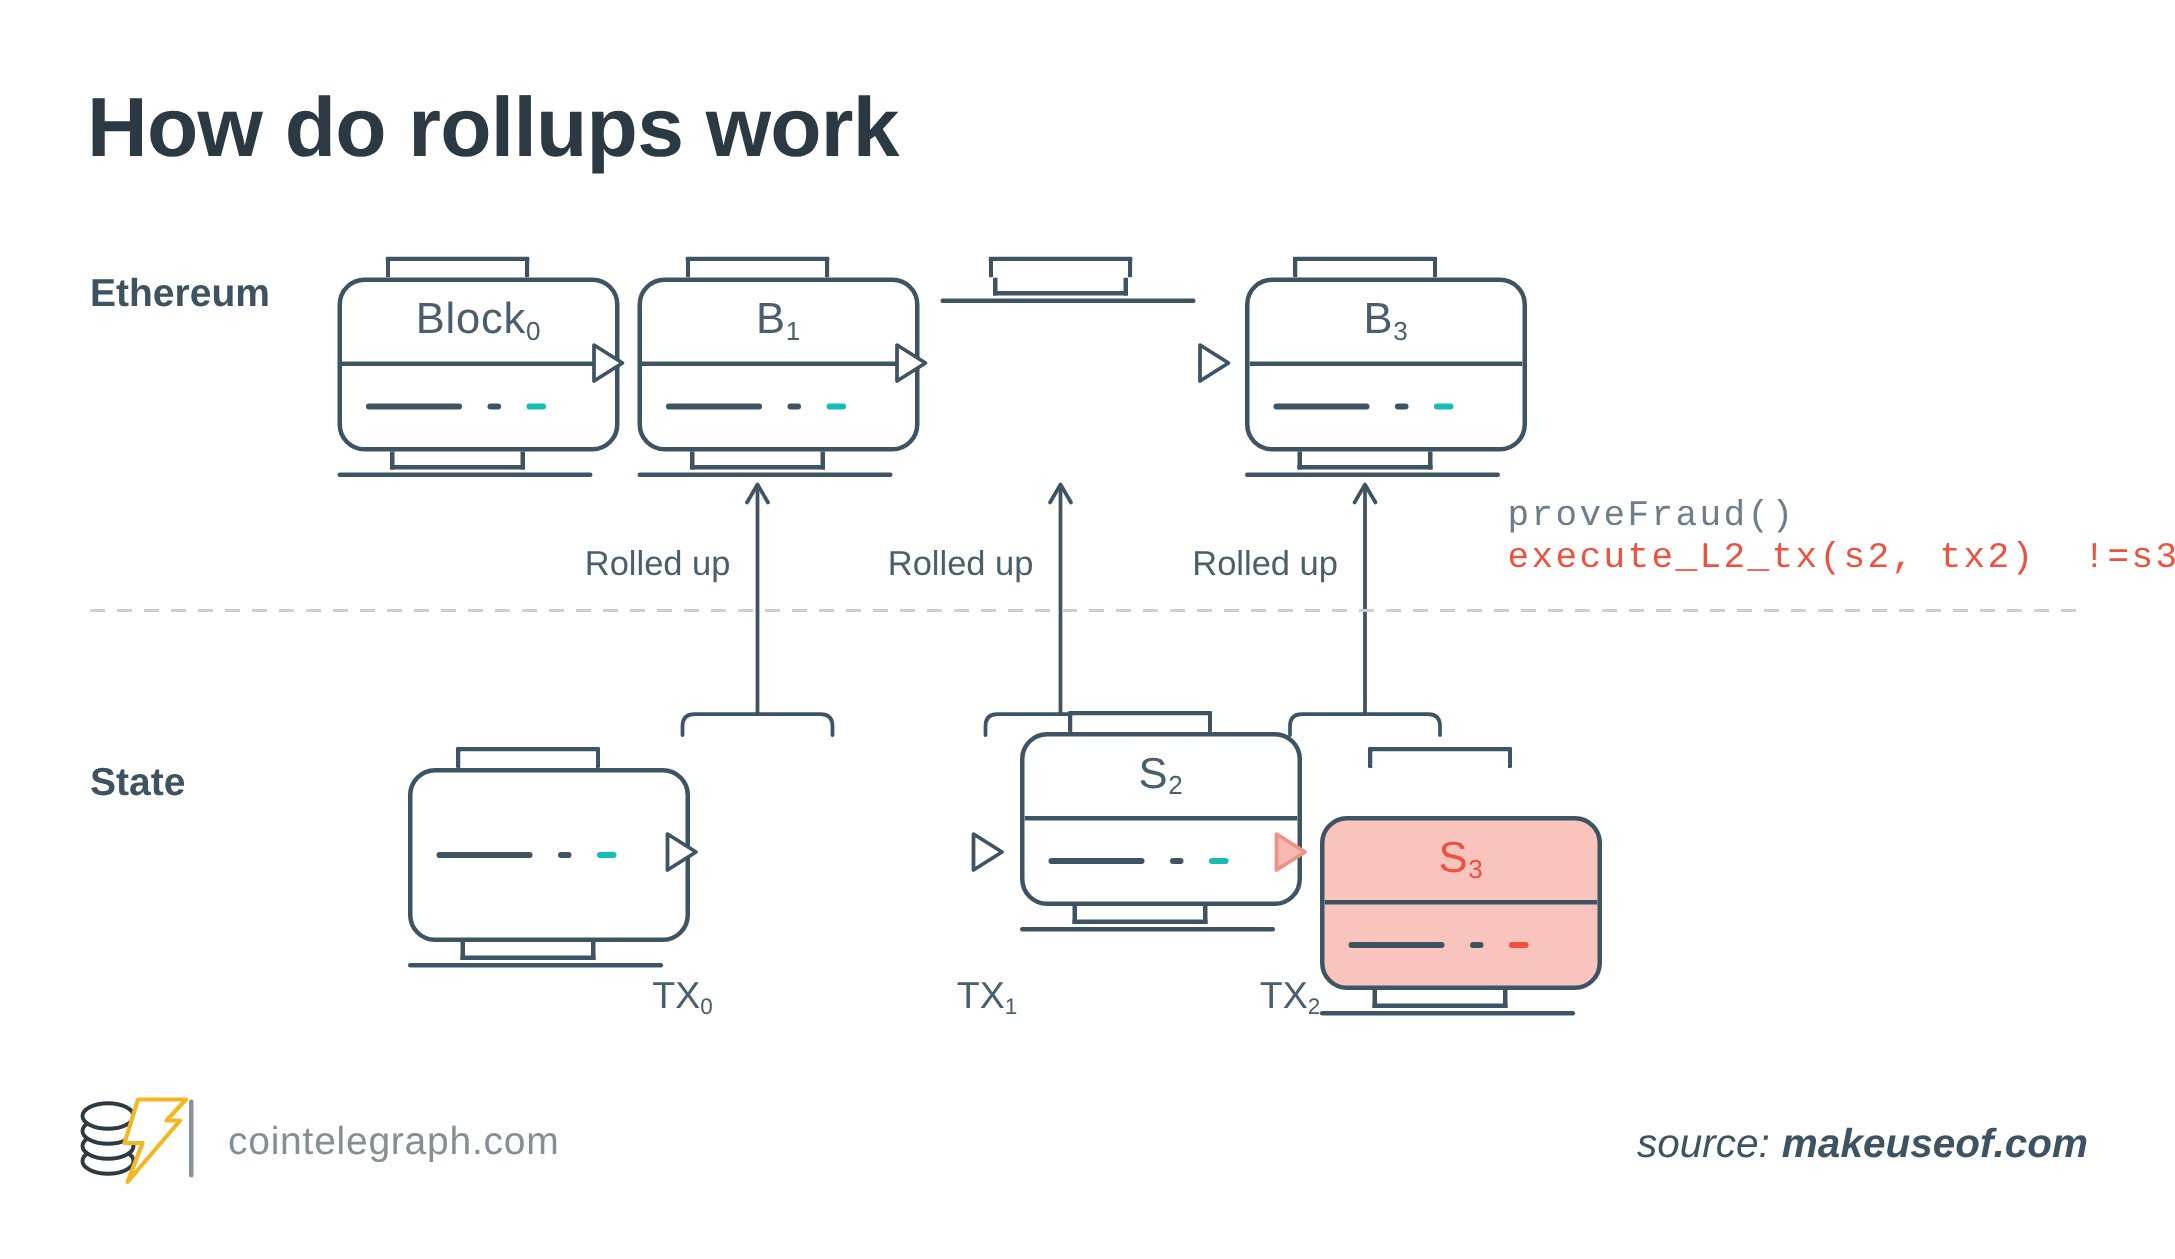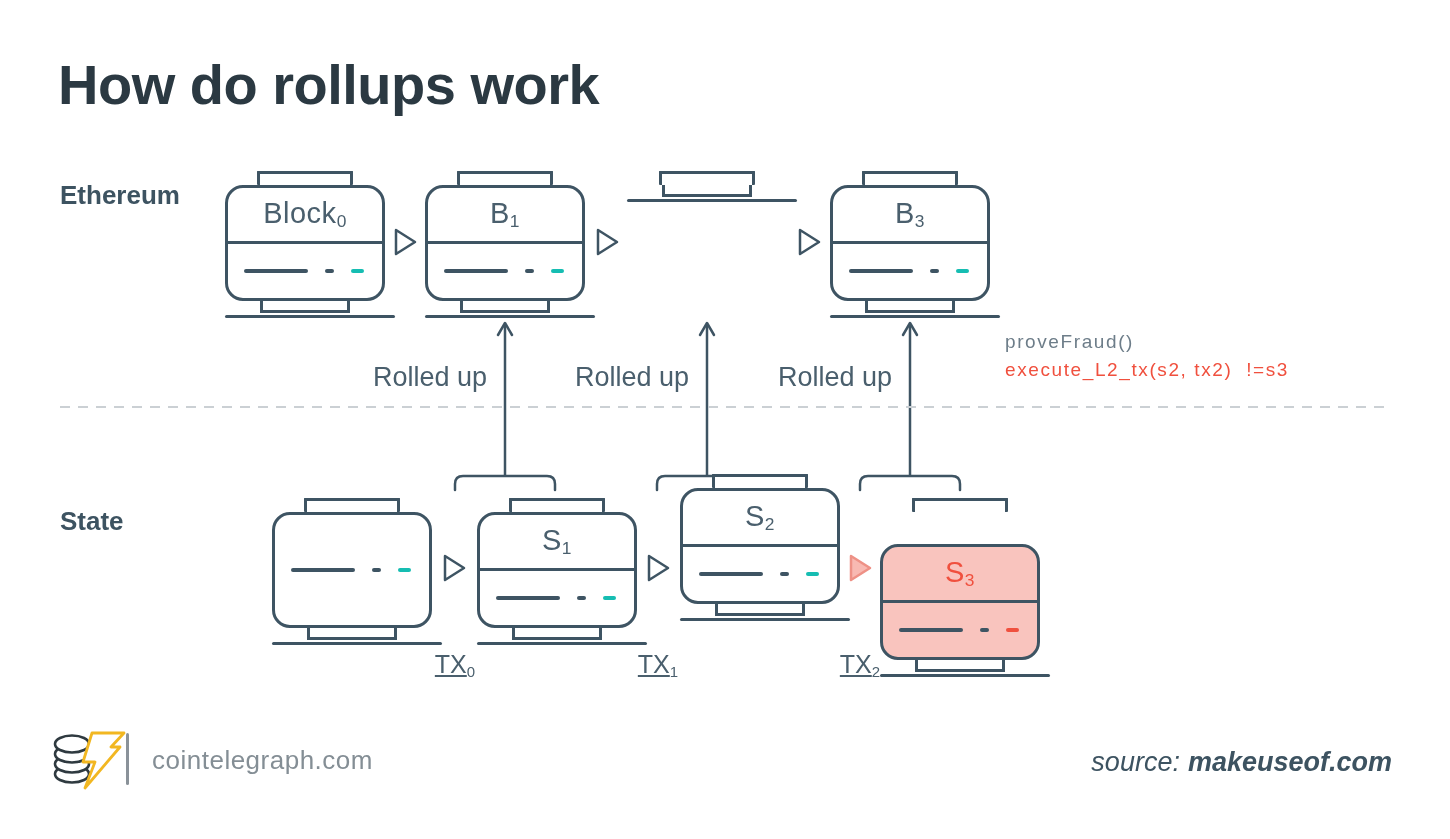--- a/index.html
+++ b/index.html
@@ -11,46 +11,46 @@
   #title{left:58px;top:52px;font-size:56px;font-weight:700;color:#2b3942;letter-spacing:-0.5px;}
 
   .row-label{font-size:26px;font-weight:700;color:#3d5361;}
   #eth-label{left:60px;top:180px;}
   #rollup-label{left:60px;top:506px;}
 
   
   .unit{position:absolute;width:160px;}
   .handle{position:relative;margin:0 auto;width:96px;height:14px;border:3px solid #3e5463;
           border-bottom:none;background:#fff;box-sizing:border-box;border-radius:1px;}
-  .body{position:relative;width:160px;height:116px;border:3px solid #3e5463;border-radius:18px;
+  .body{position:relative;width:188px;height:116px;border:3px solid #3e5463;border-radius:18px;
         background:#fff;box-sizing:border-box;display:flex;flex-direction:column;overflow:hidden;}
   .cap{height:53px;border-bottom:3px solid #3e5463;display:flex;align-items:center;justify-content:center;}
   .cap-label{font-size:29px;color:#4a5f6d;letter-spacing:0.5px;}
   .sub{font-size:0.6em;vertical-align:-0.25em;}
   .lower{flex:1;display:flex;align-items:center;padding:0 16px;}
   .dash{height:4px;border-radius:2px;background:#3e5463;display:inline-block;}
   .d-long{width:64px;}
   .d-short{width:9px;margin-left:17px;}
   .d-accent{width:13px;margin-left:17px;background:#16bdb2;}
   .pedestal{margin:0 auto;width:90px;height:12px;border:3px solid #3e5463;border-top:none;box-sizing:border-box;}
   .ground{margin:2px auto 0;width:170px;height:3px;background:#3e5463;border-radius:2px;}
 
   
   .alert .body{background:#f9c4be;margin-top:32px;}
   .alert .cap-label{color:#f0503e;}
   .alert .d-accent{background:#f0503e;}
 
-  .rolled-label{width:140px;text-align:right;font-size:27px;color:#4a5f6d;}
-  .tx-label{width:120px;text-align:center;font-size:25px;color:#4a5f6d;text-decoration:underline;}
+  .rolled-label{width:140px;text-align:right;font-size:23px;color:#4a5f6d;}
+  .tx-label{width:120px;text-align:center;font-size:25px;color:#4a5f6d;}
 
   #divider-dashed{left:60px;top:406px;width:1331px;height:2px;
     background:repeating-linear-gradient(90deg,#cbd0d4 0 10px,transparent 10px 18px);}
 
-  .code{left:1005px;font-family:Liberation Sans, sans-serif;
-        font-size:19px;letter-spacing:1.6px;white-space:pre;}
+  .code{left:1005px;font-family:Liberation Mono, monospace;
+        font-size:24px;letter-spacing:1.6px;white-space:pre;}
   #code-line1{top:331px;color:#6d7d89;}
   #code-line2{top:359px;color:#f0503e;text-align:right;}
 
   
   #footer-divider{left:126px;top:733px;width:3px;height:52px;background:#8a9299;border-radius:2px;}
   #footer-site{left:152px;top:745px;font-size:26px;color:#848e95;letter-spacing:0.5px;}
   #footer-source{right:58px;top:747px;font-size:27px;font-style:italic;color:#3d5361;}
   #footer-source .src-label{font-weight:400;margin-right:8px;}
   #footer-source .src-value{font-weight:700;text-align:center;}
 </style>
@@ -159,35 +159,20 @@
       <div class="lower">
         <span class="dash d-long"></span>
           <span class="dash d-short"></span>
           <span class="dash d-accent"></span>
       </div>
     </div>
     <div class="pedestal"></div>
     <div class="ground"></div>
   </div>
 
-  <div class="unit" style="left:477px;top:498px">
-    <div class="handle"></div>
-    <div class="body">
-      <div class="cap">
-        <div class="cap-label"><span>S</span><span class="sub">1</span></div>
-      </div>
-      <div class="lower">
-        <span class="dash d-long"></span>
-          <span class="dash d-short"></span>
-          <span class="dash d-accent"></span>
-      </div>
-    </div>
-    <div class="pedestal"></div>
-    <div class="ground"></div>
-  </div>
 
   <div class="unit" style="left:680px;top:474px">
     <div class="handle"></div>
     <div class="body">
       <div class="cap">
         <div class="cap-label"><span>S</span><span class="sub">2</span></div>
       </div>
       <div class="lower">
         <span class="dash d-long"></span>
           <span class="dash d-short"></span>

